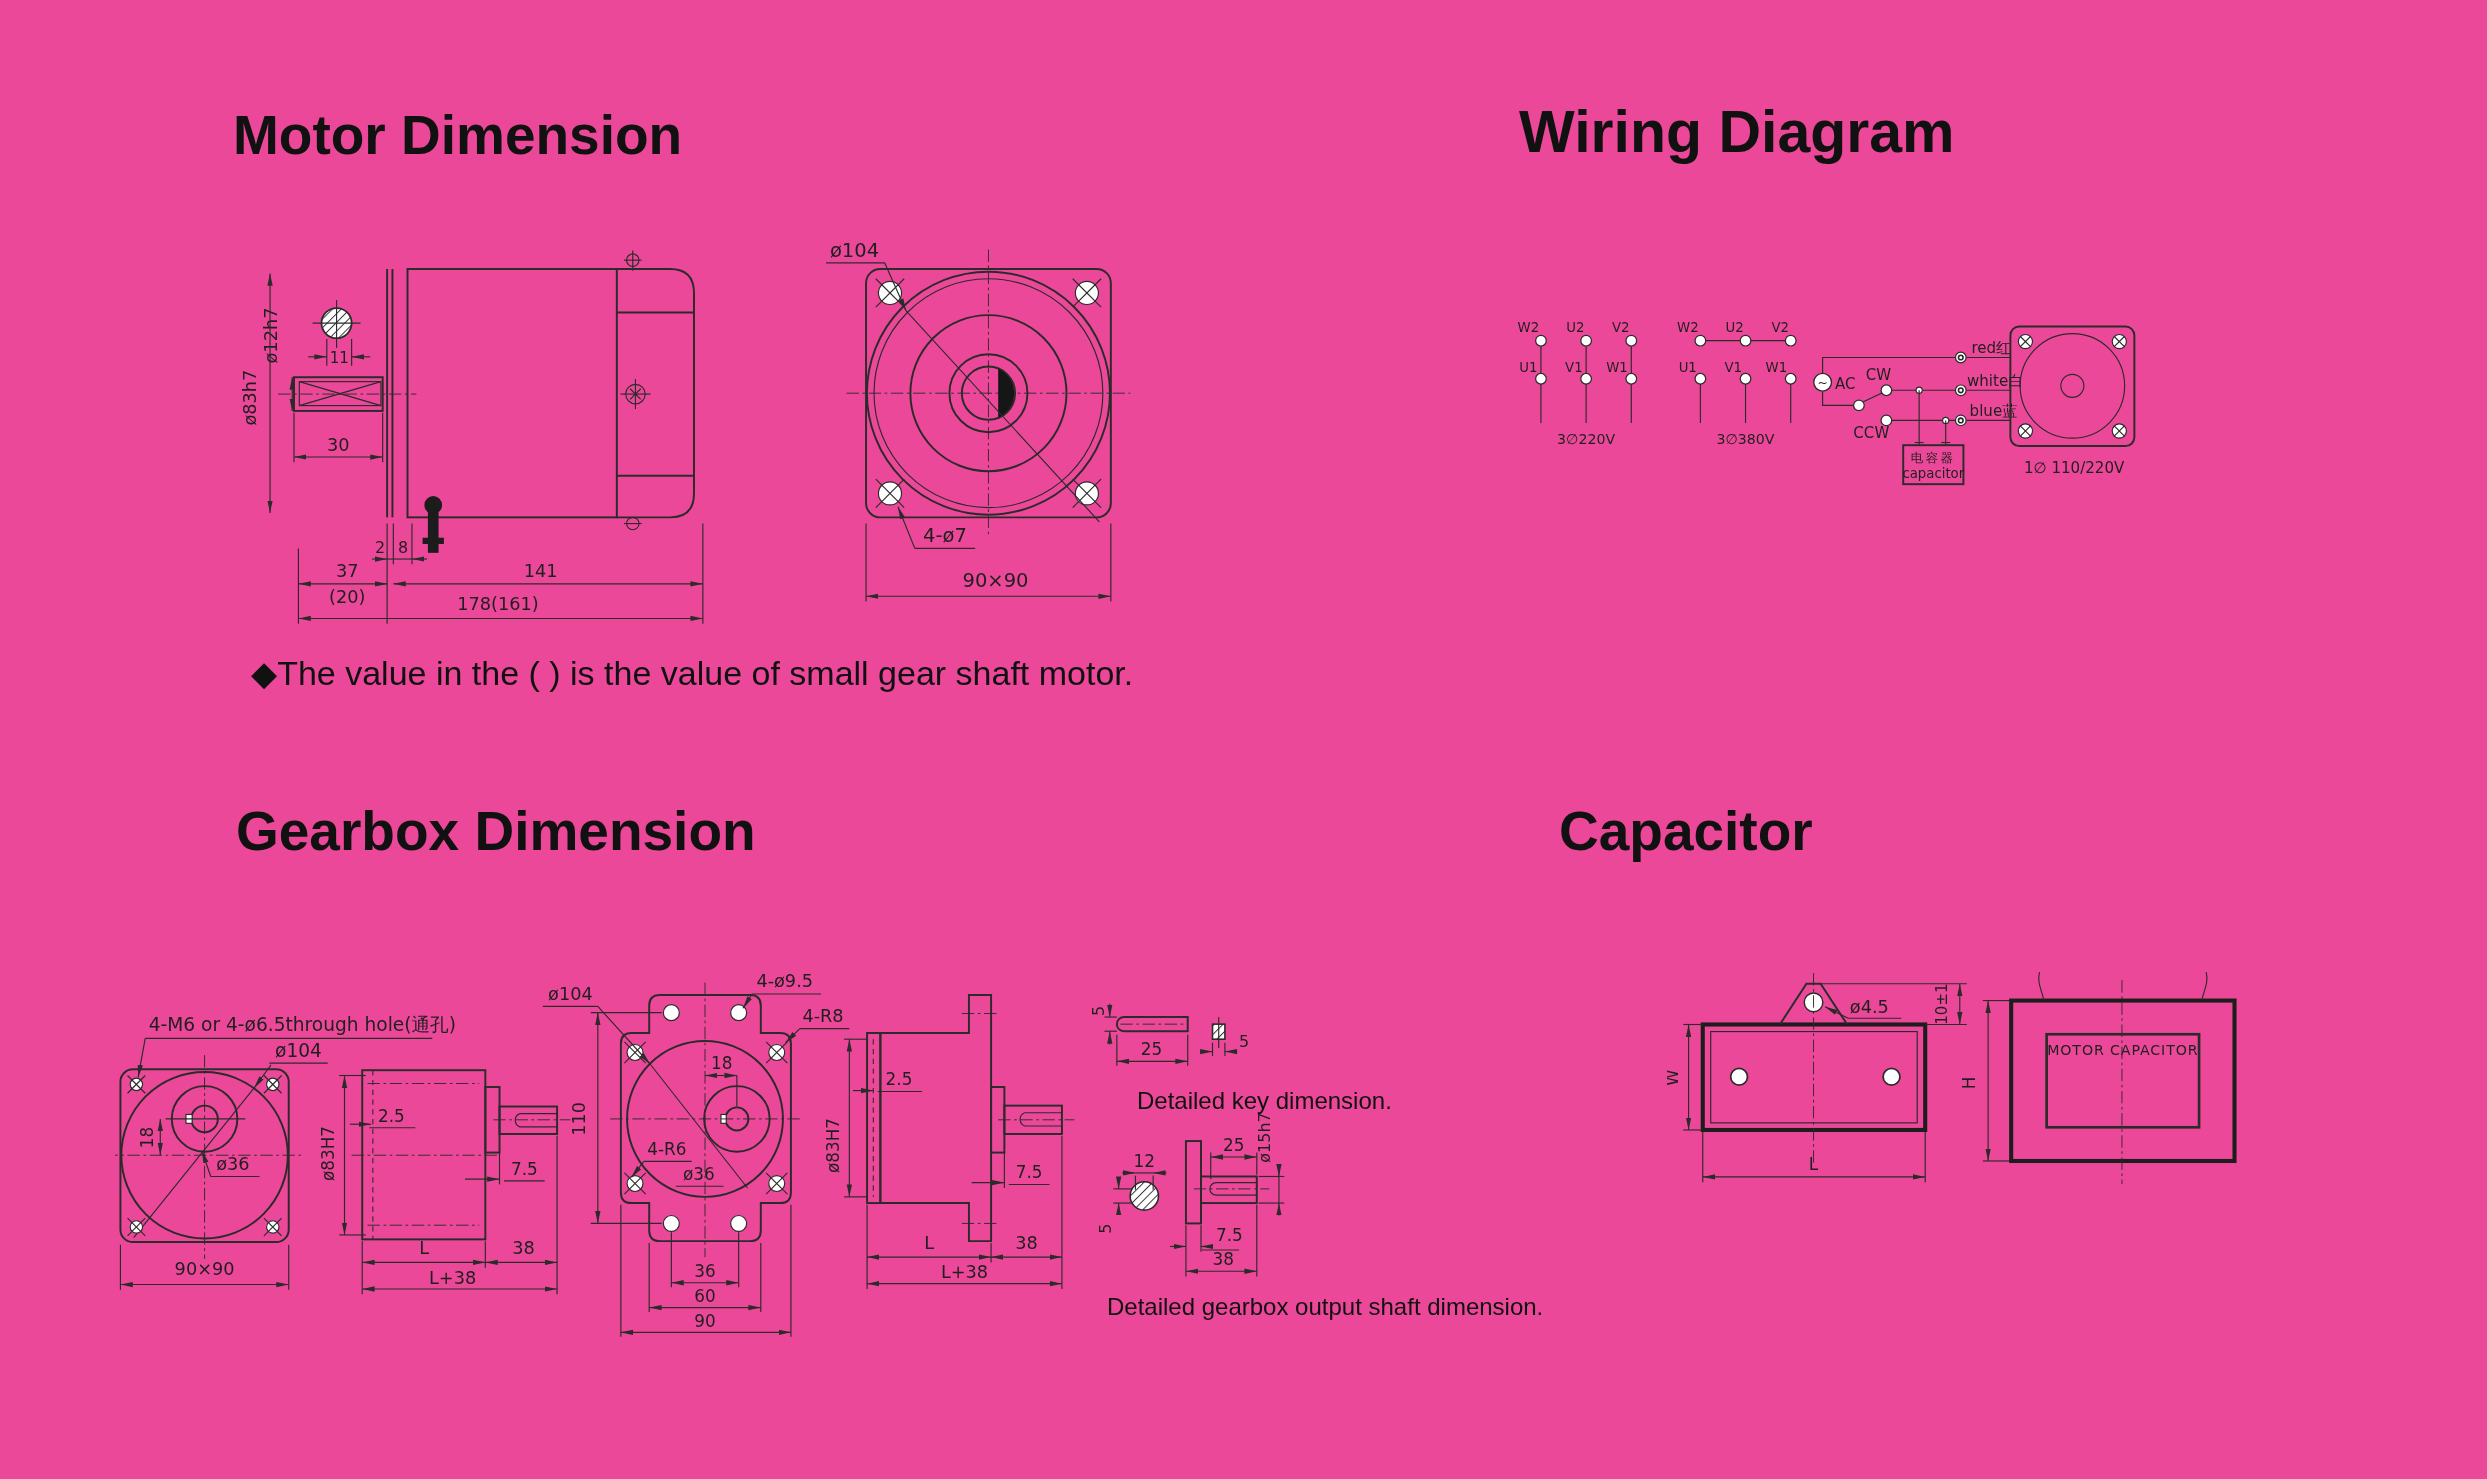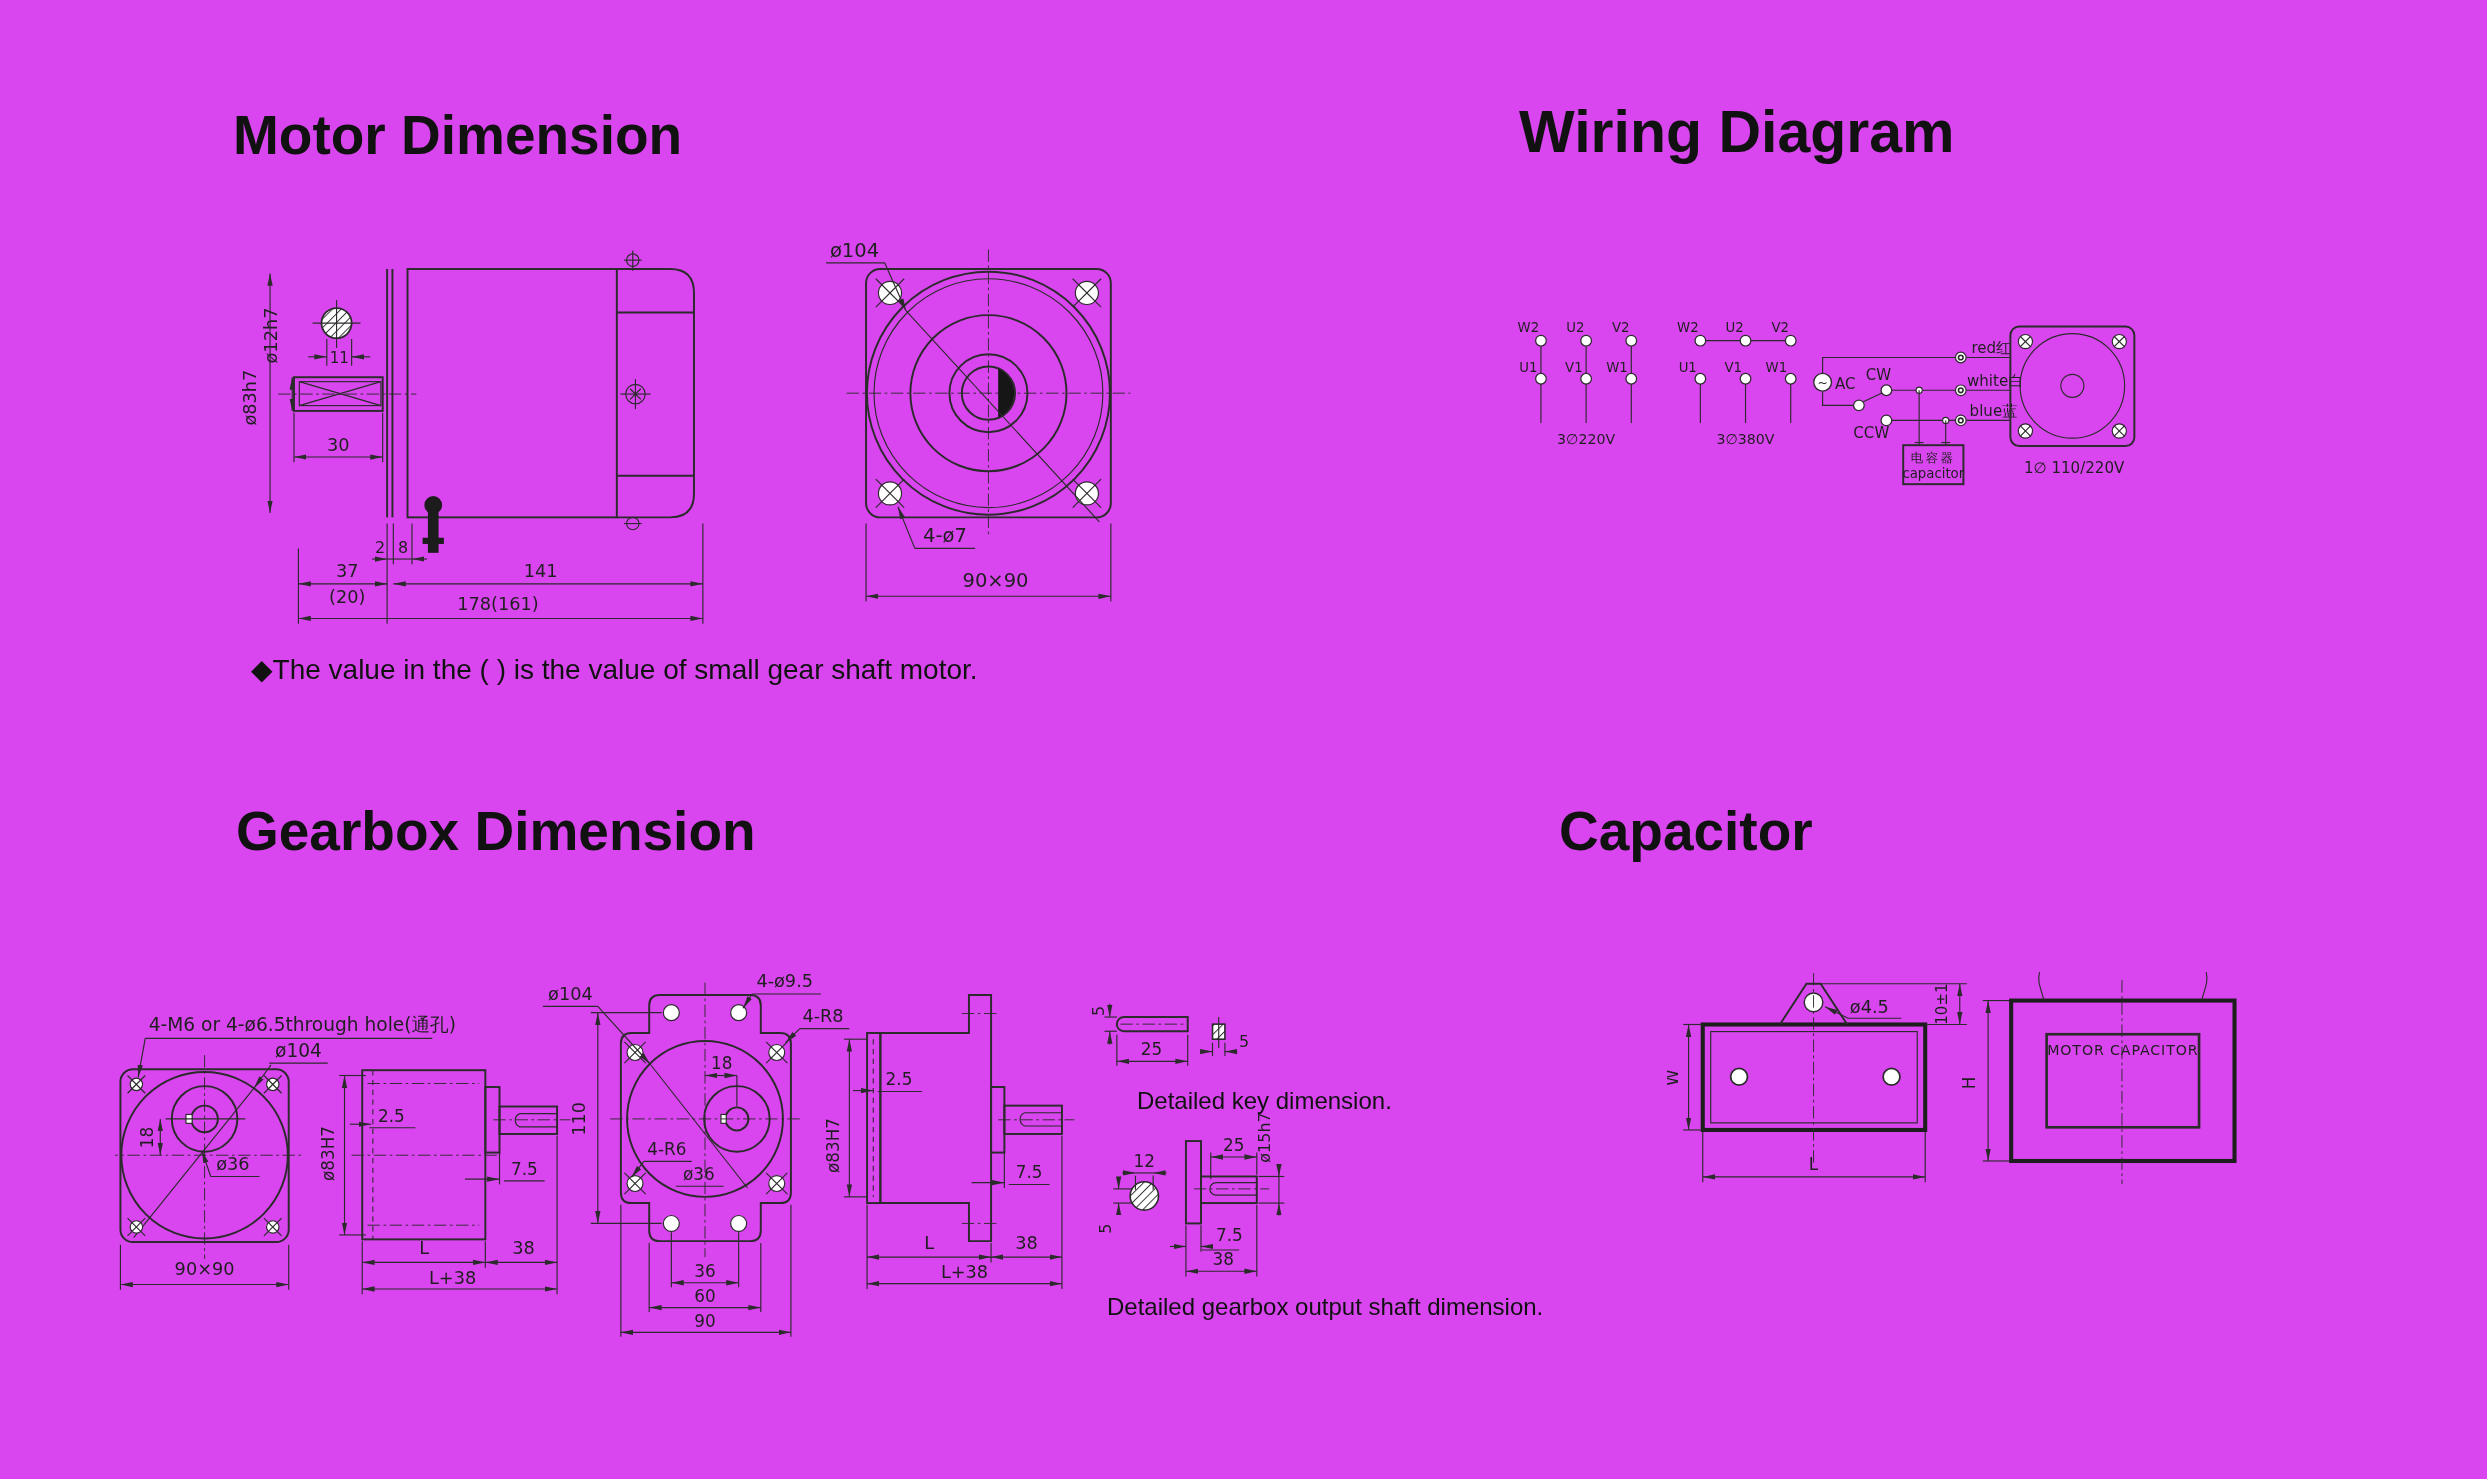--- a/index.html
+++ b/index.html
@@ -1,20 +1,20 @@
 <!DOCTYPE html>
 <html style="font-size:14px"><head>
 <meta charset="utf-8">
 <style>
   html,body{margin:0;padding:0;background:#fff;}
-  #page{position:relative;width:2487px;height:1480px;background:#d946ef;overflow:hidden;
+  #page{position:relative;width:2487px;height:1480px;background:#ec4899;overflow:hidden;
         font-family:"Liberation Sans",sans-serif;}
   .abs{position:absolute;}
   .title{font-weight:bold;color:#111;font-size:55px;letter-spacing:0px;white-space:nowrap;}
-  .note{font-size:28px;color:#111;white-space:nowrap;}
+  .note{font-size:34px;color:#111;white-space:nowrap;}
   .caption{font-size:24px;color:#111;white-space:nowrap;}
   
   .ol{fill:none;stroke:#2b2b2b;stroke-width:2.2;}
   .ol3{fill:none;stroke:#2b2b2b;stroke-width:3;}
   .thk{fill:none;stroke:#1d1d1d;stroke-width:4.6;}
   .th{fill:none;stroke:#2b2b2b;stroke-width:1.3;}
   .cl{fill:none;stroke:#2b2b2b;stroke-width:1.05;stroke-dasharray:14 4 3 4;}
   .dsh{fill:none;stroke:#2b2b2b;stroke-width:1.2;stroke-dasharray:6 5;}
   .dim{fill:none;stroke:#2b2b2b;stroke-width:1.3;marker-start:url(#ar);marker-end:url(#ar);}
   .ld{fill:none;stroke:#2b2b2b;stroke-width:1.3;marker-end:url(#ar);}

